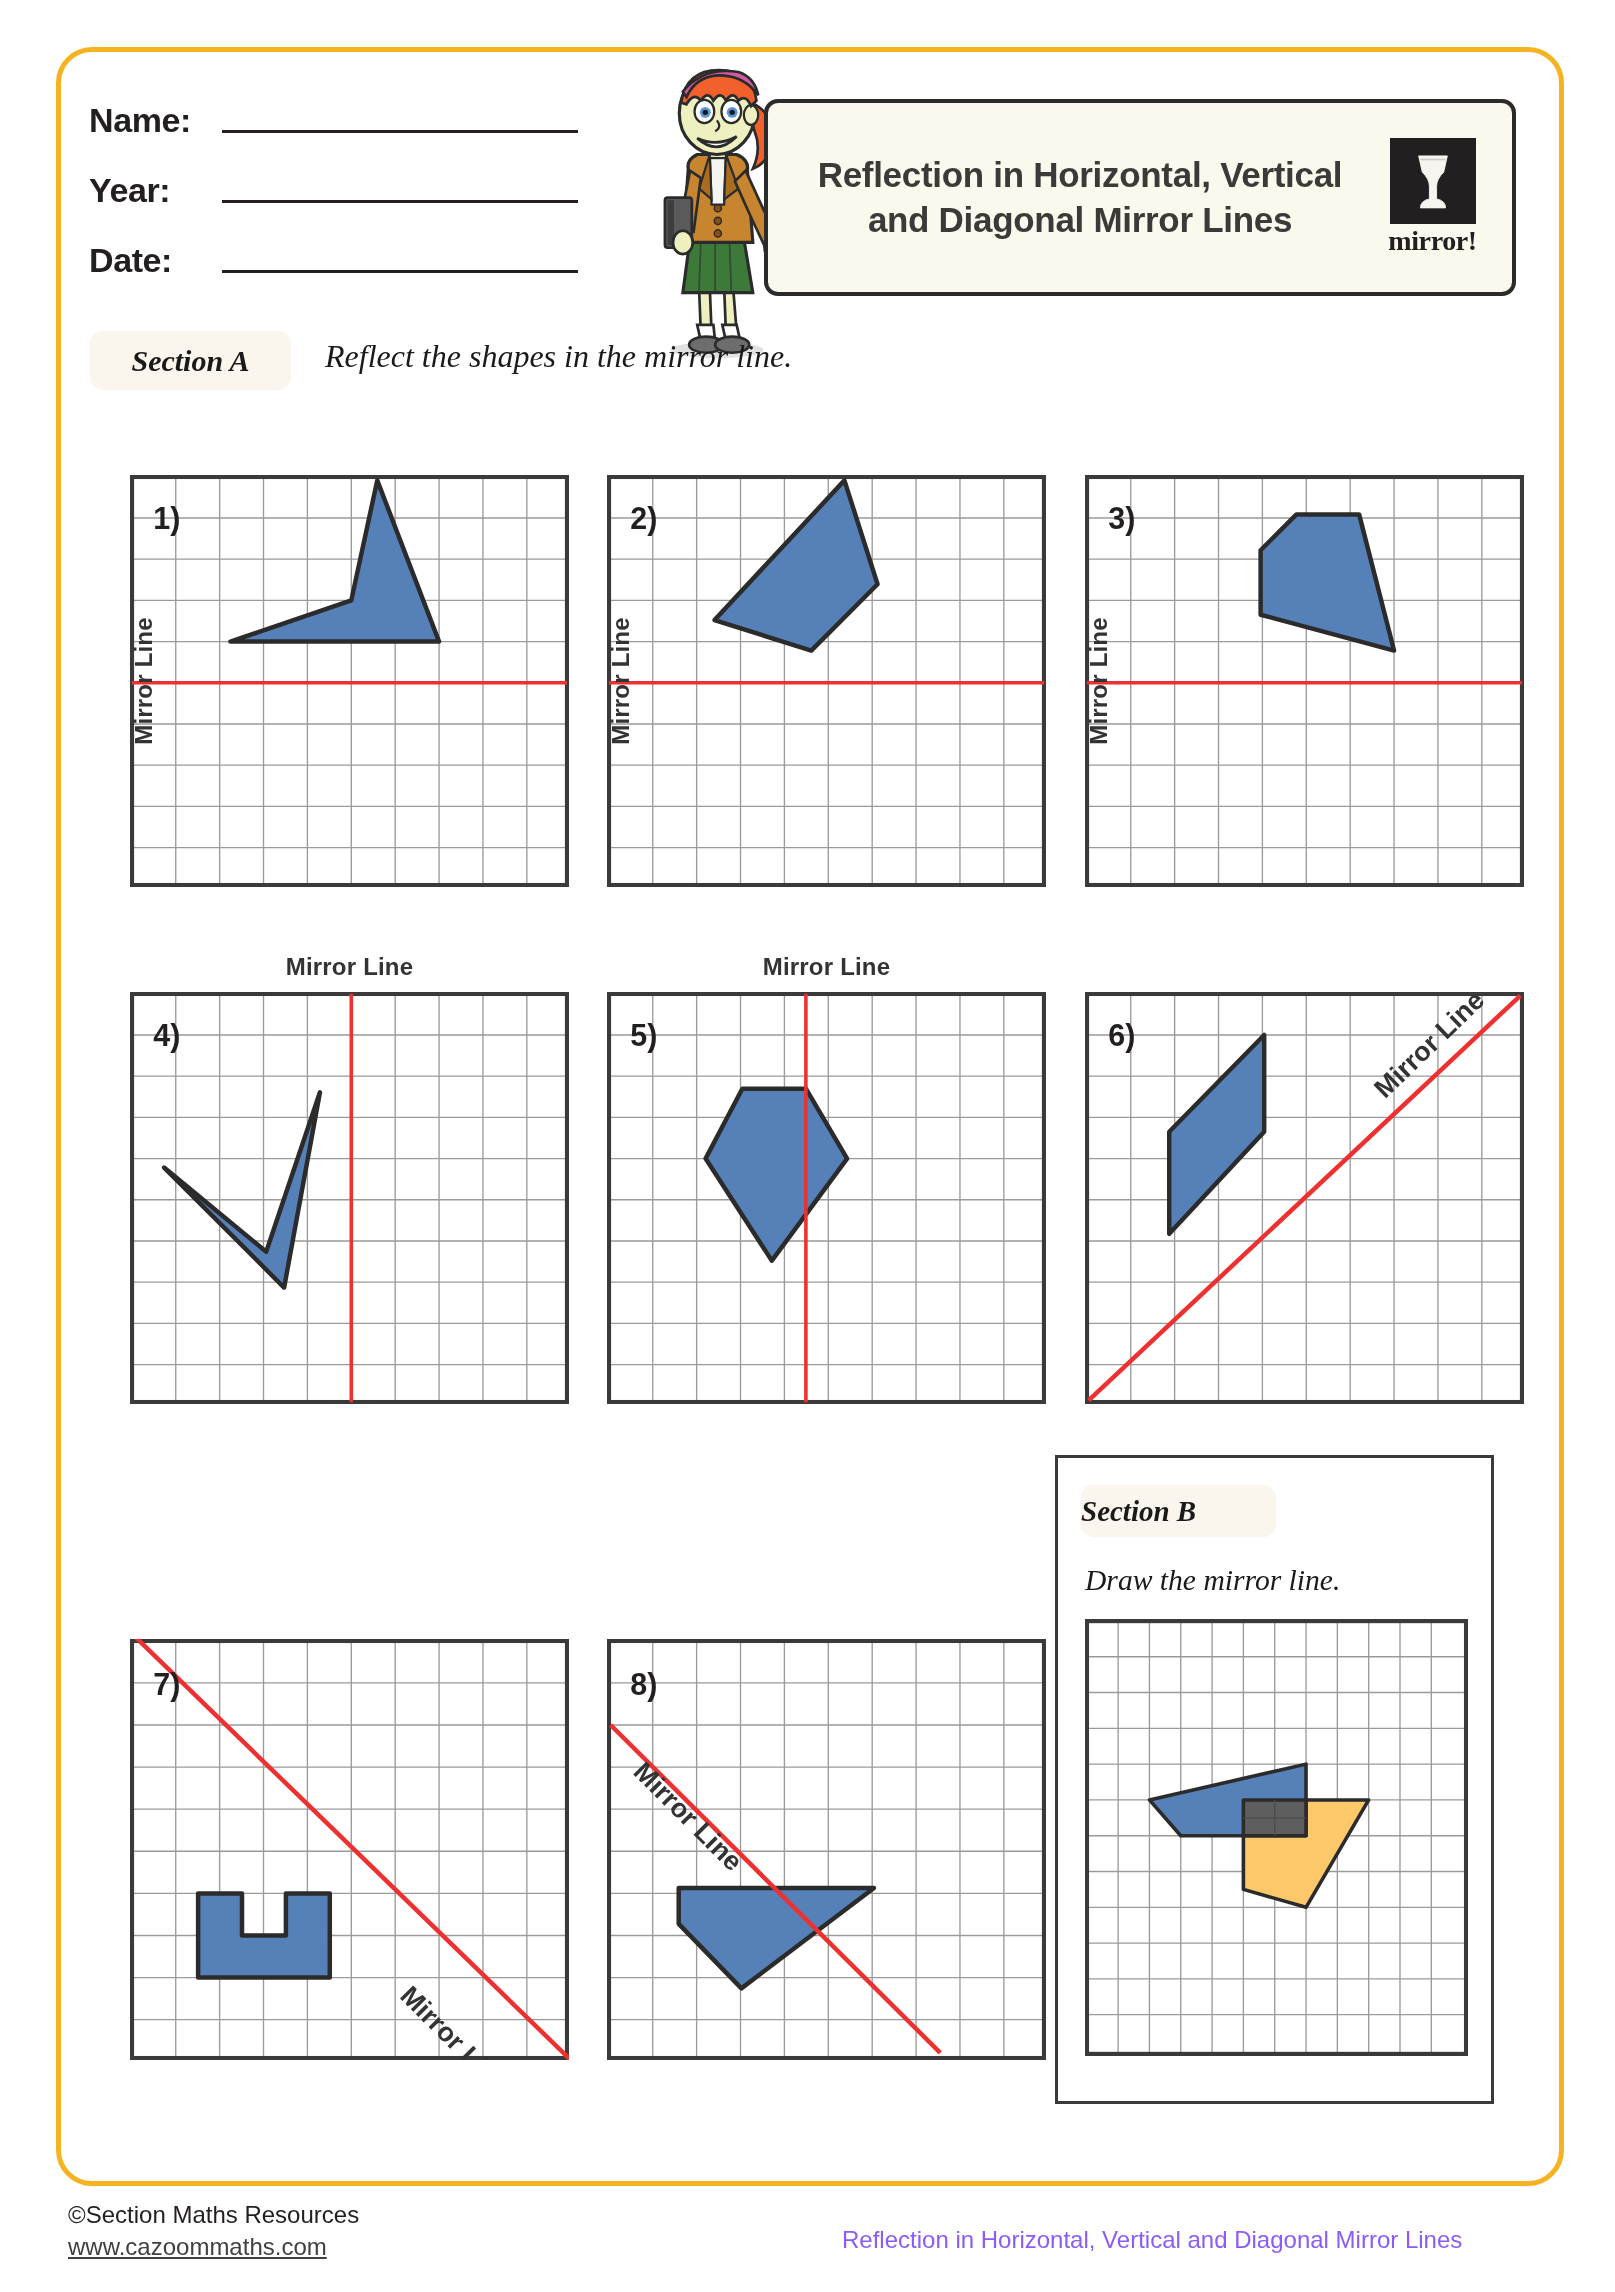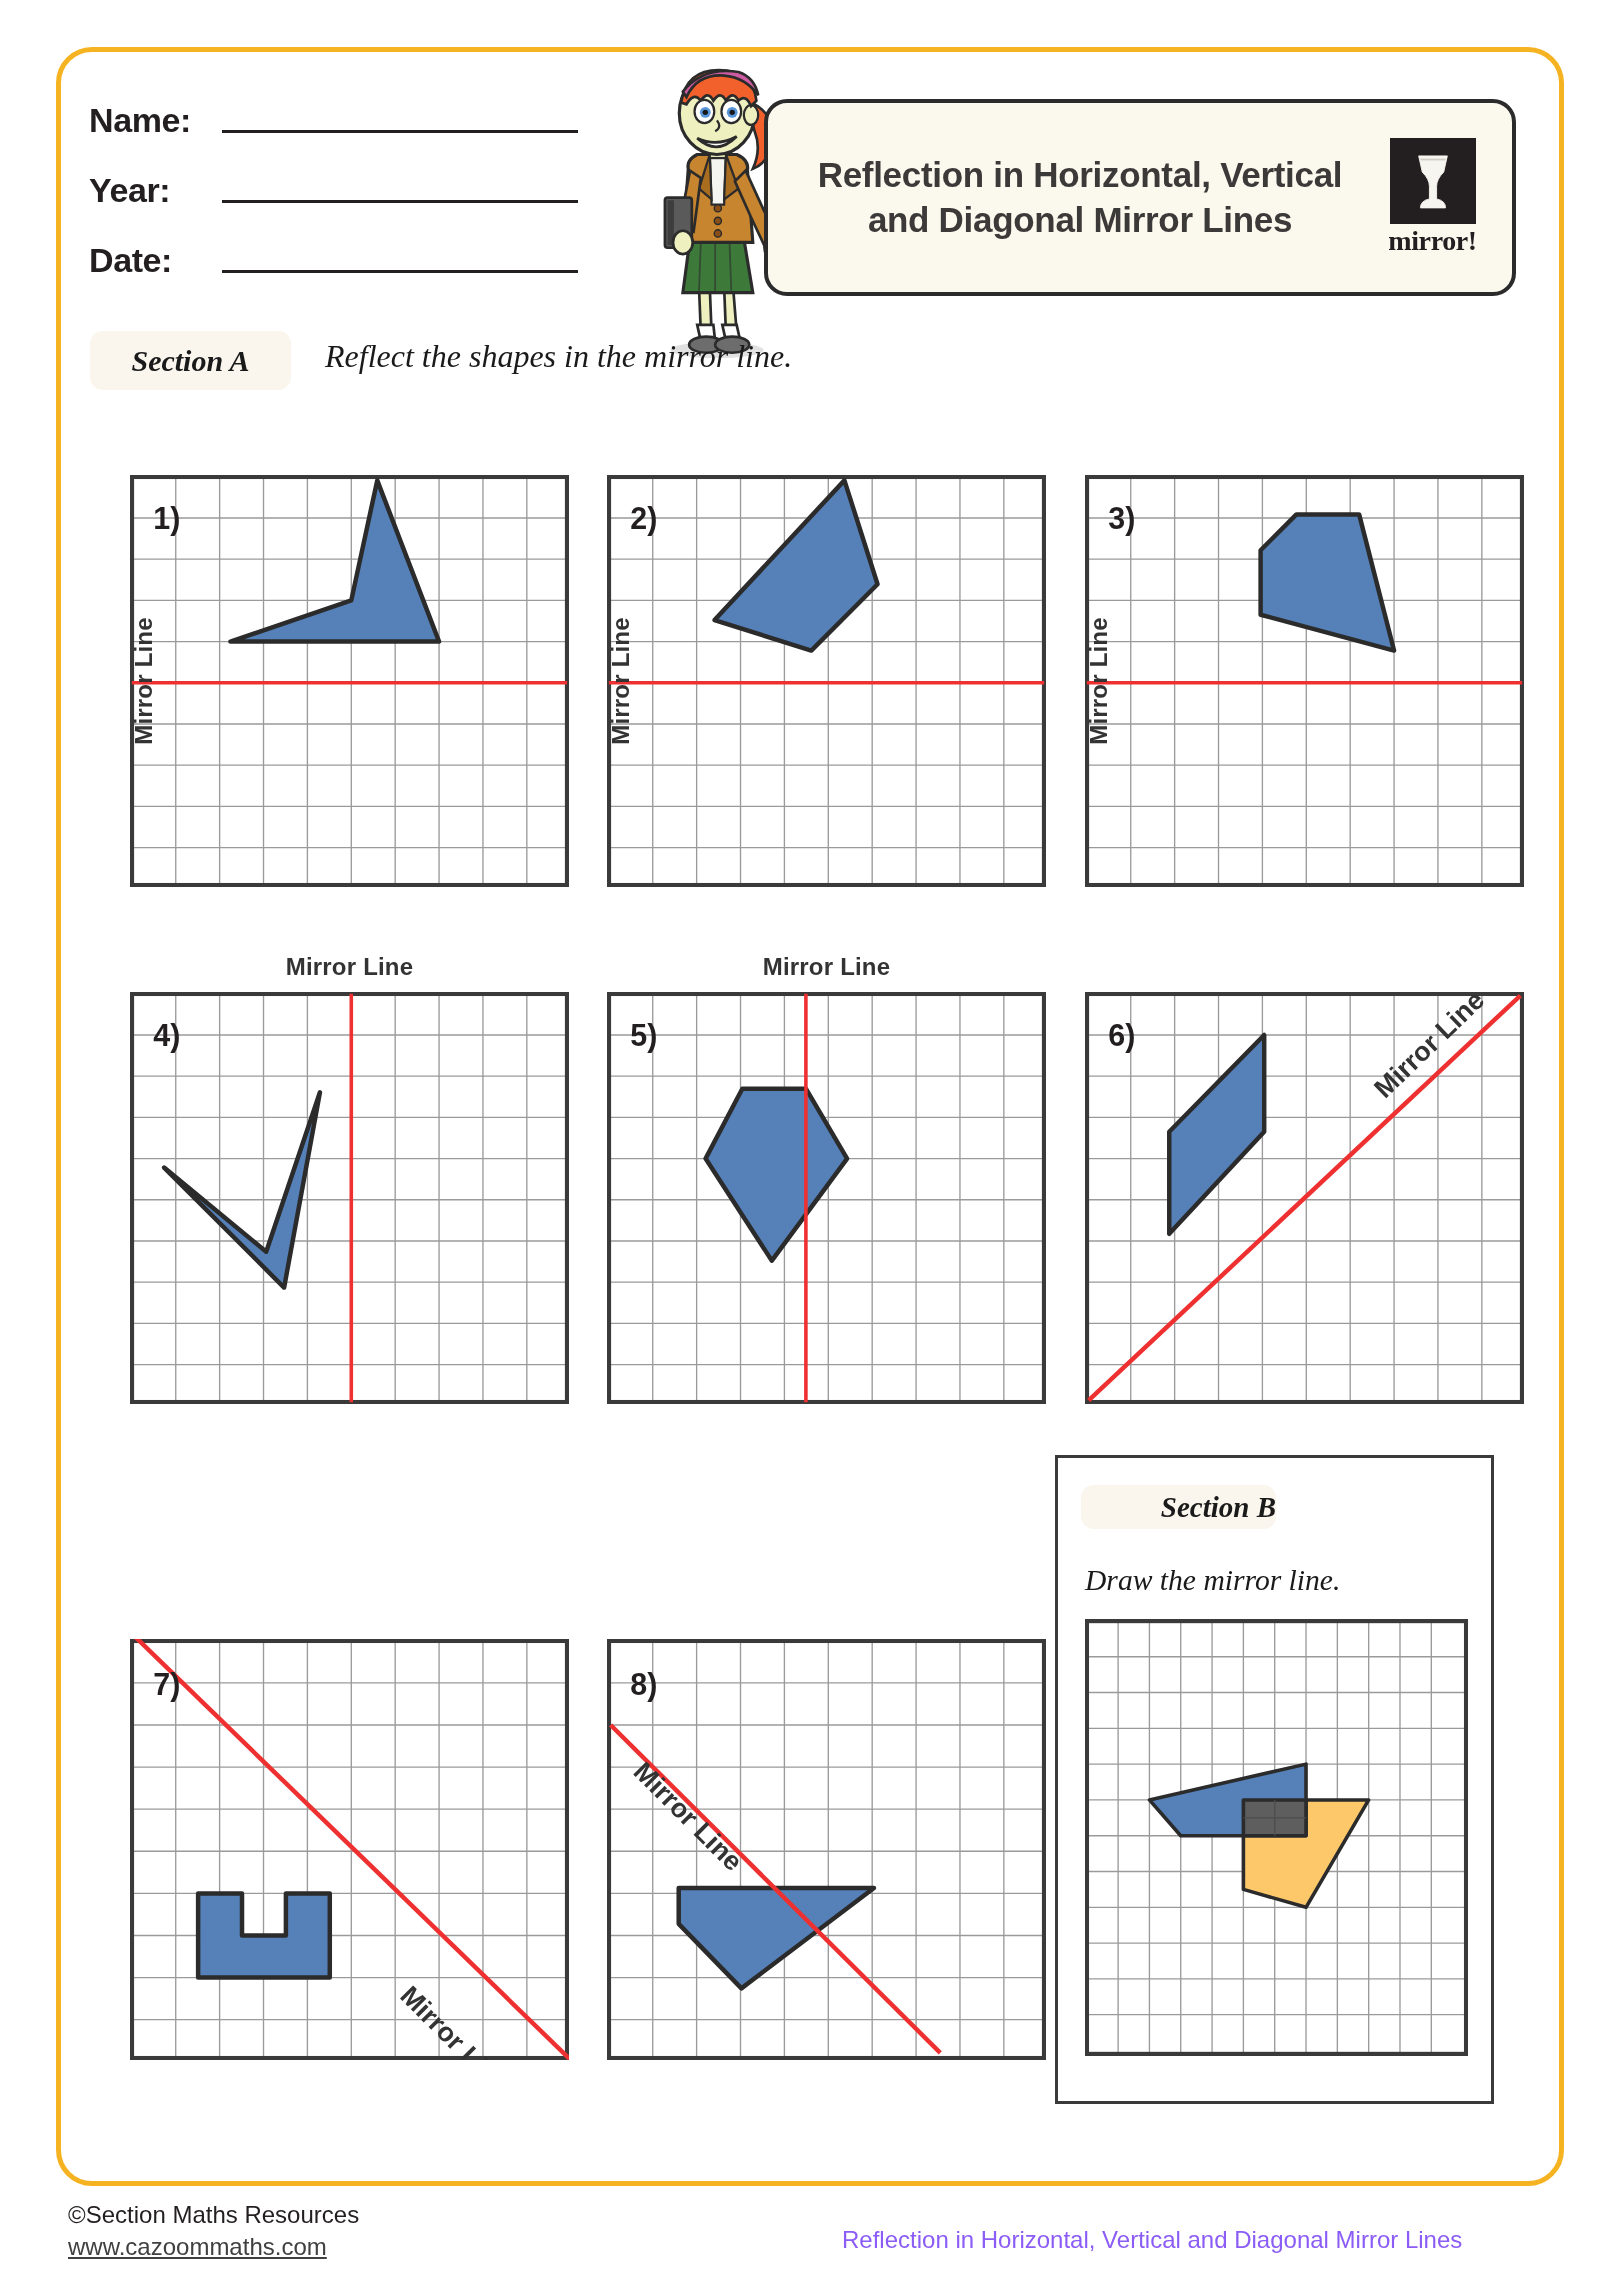--- a/index.html
+++ b/index.html
@@ -76,21 +76,21 @@
 
   
   .title-box {
     position: absolute;
     left: 708px;
     top: 52px;
     width: 752px;
     height: 197px;
     background: #fbf8ee;
     border: 4.5px solid #2b2b2b;
-    border-radius: 23px;
+    border-radius: 14px;
     box-sizing: border-box;
     display: flex;
     align-items: center;
     padding: 0 16px 0 23px;
   }
   .title-text {
     flex: 1;
     font-size: 35px;
     font-weight: bold;
     color: #3b3a38;
@@ -192,26 +192,26 @@
     height: 649px;
     border: 3.6px solid #3a3a3a;
     box-sizing: border-box;
     background: #ffffff;
   }
   .section-b-chip {
     position: absolute;
     left: 23px;
     top: 27px;
     width: 195px;
-    height: 44px;
+    height: 52px;
     background: #faf6ee;
     border-radius: 12.5px;
     display: flex;
     align-items: center;
-    justify-content: flex-end;
+    justify-content: flex-start;
   }
   .section-b-chip-label {
     font-family: "Liberation Serif", serif;
     font-weight: bold;
     font-style: italic;
     font-size: 29px;
     color: #1a1a1a;
   }
   .section-b-instruction {
     position: absolute;

